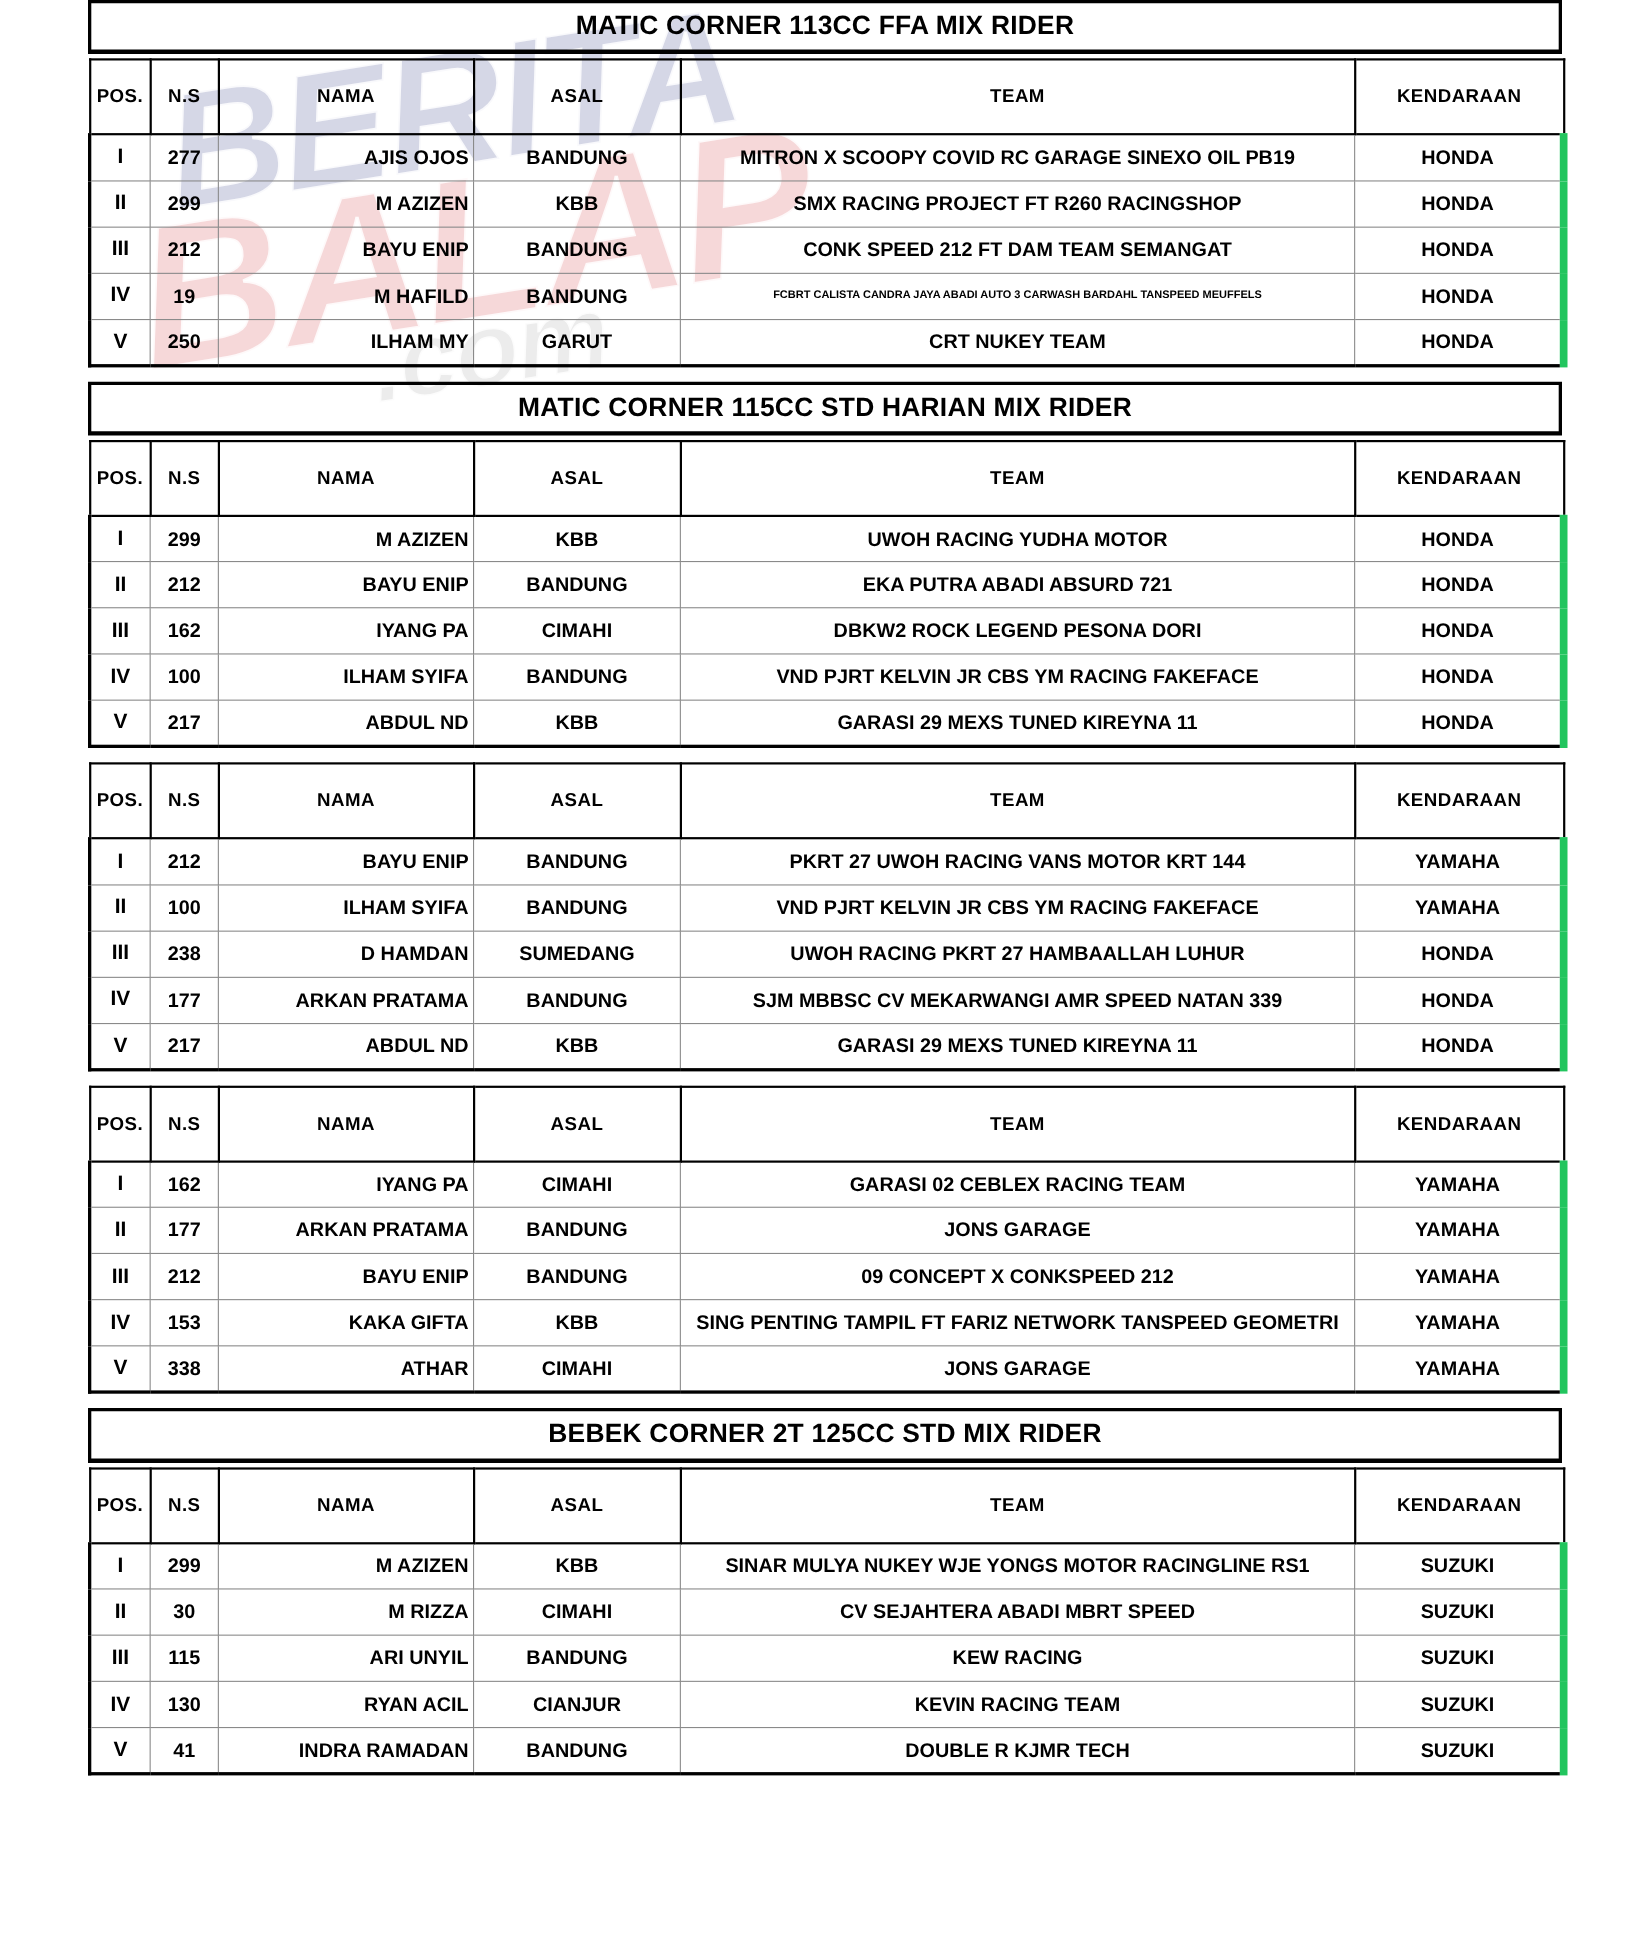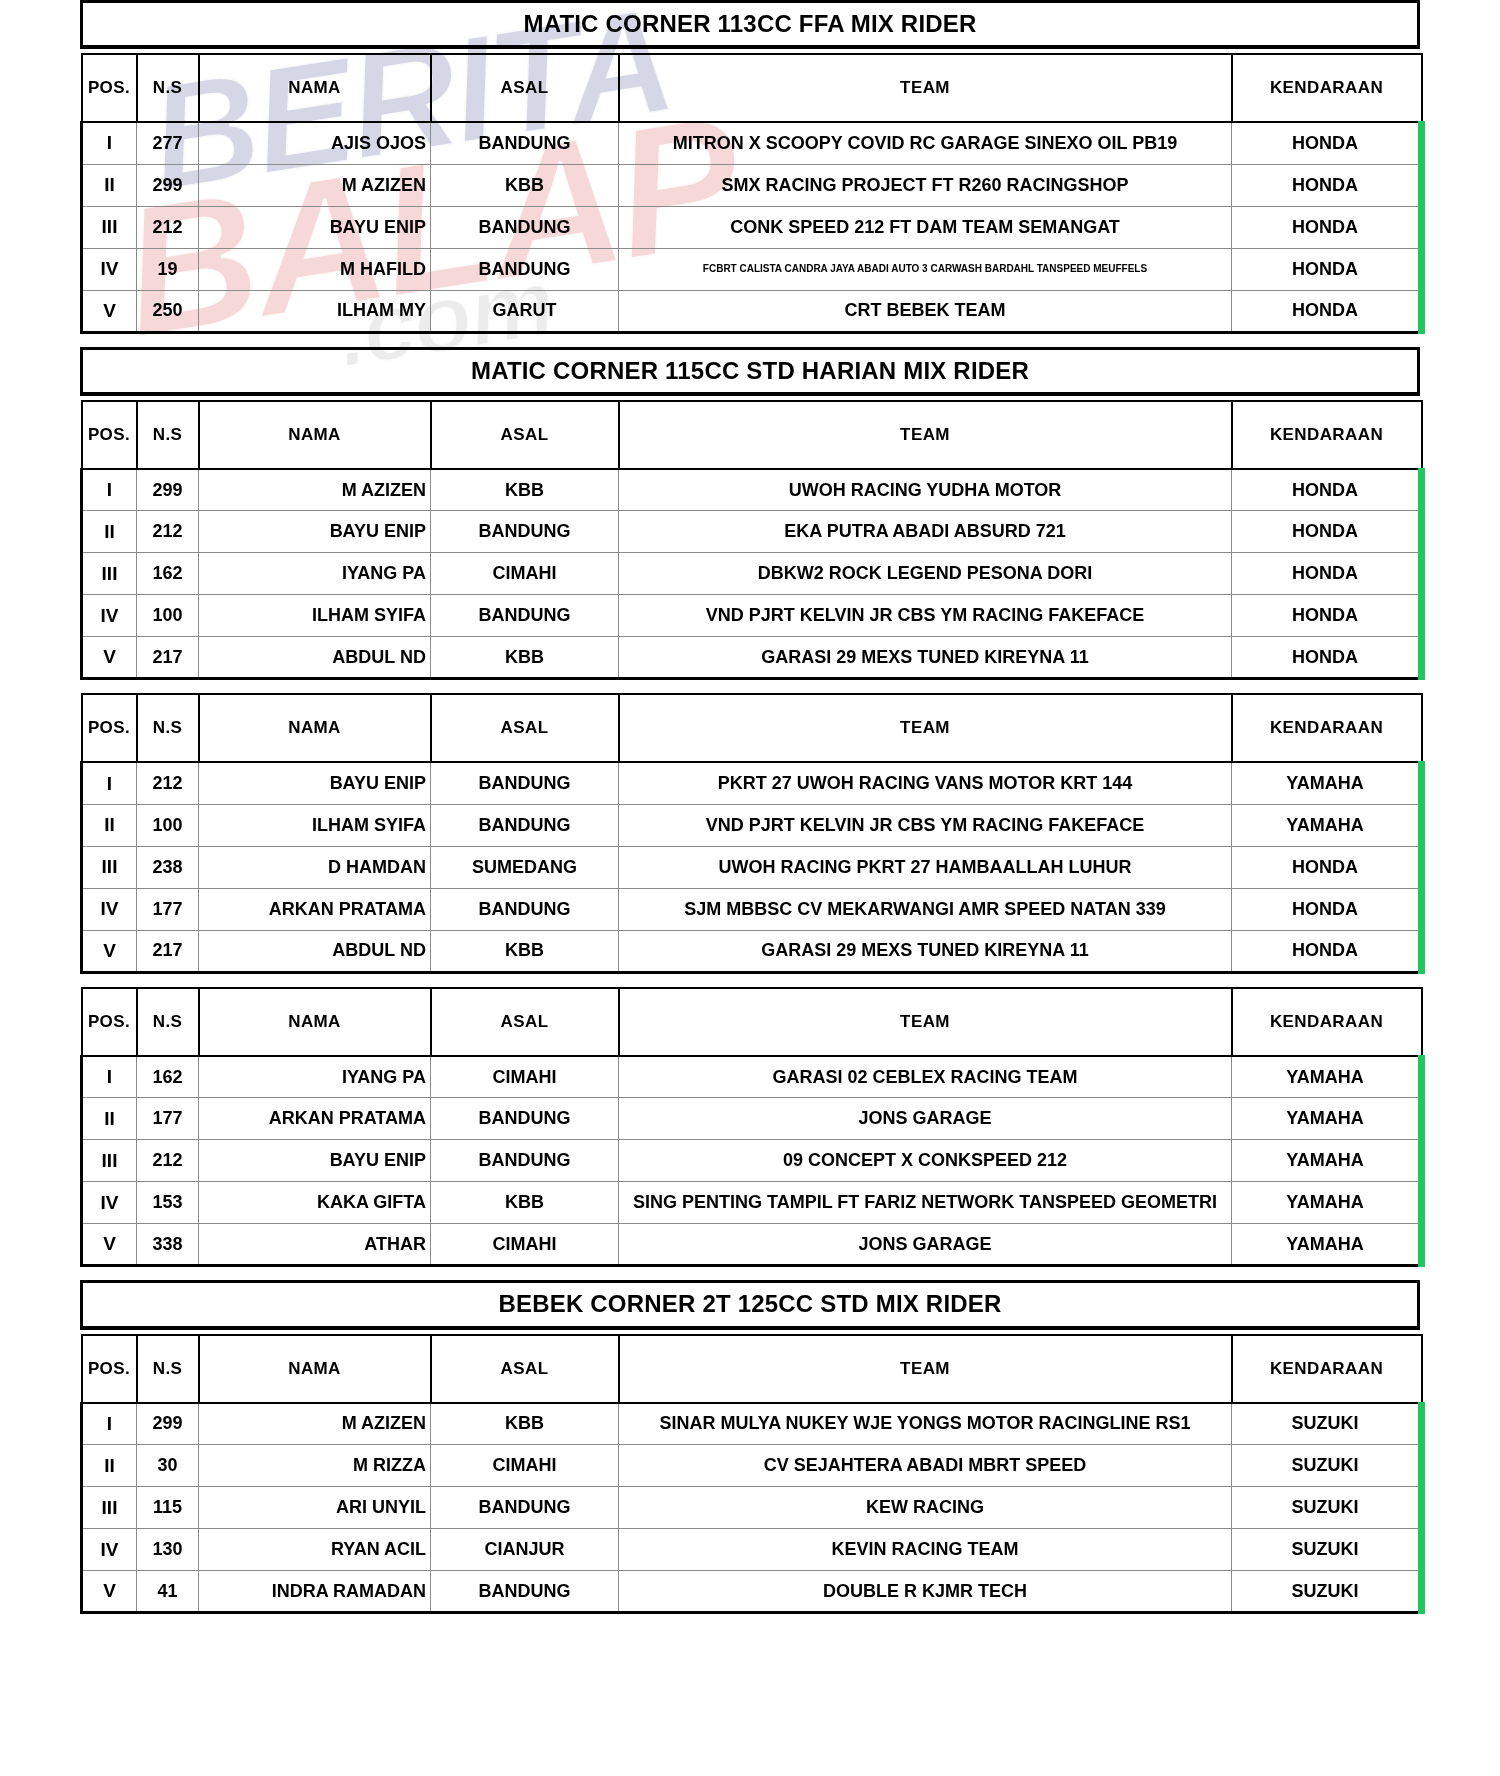--- a/index.html
+++ b/index.html
@@ -194,21 +194,21 @@
             <td class="c-nama">M HAFILD</td>
             <td class="c-asal">BANDUNG</td>
             <td class="c-team small">FCBRT CALISTA CANDRA JAYA ABADI AUTO 3 CARWASH BARDAHL TANSPEED MEUFFELS</td>
             <td class="c-kend">HONDA</td>
           </tr>
           <tr>
             <td class="c-pos">V</td>
             <td class="c-ns">250</td>
             <td class="c-nama">ILHAM MY</td>
             <td class="c-asal">GARUT</td>
-            <td class="c-team">CRT BEBEK TEAM</td>
+            <td class="c-team">CRT NUKEY TEAM</td>
             <td class="c-kend">HONDA</td>
           </tr>
         </tbody>
       </table>
     </div>
     <div class="class-block">
       <div class="class-title">MATIC CORNER 115CC STD HARIAN MIX RIDER</div>
       <table class="results">
         <colgroup>
           <col class="w-pos">

